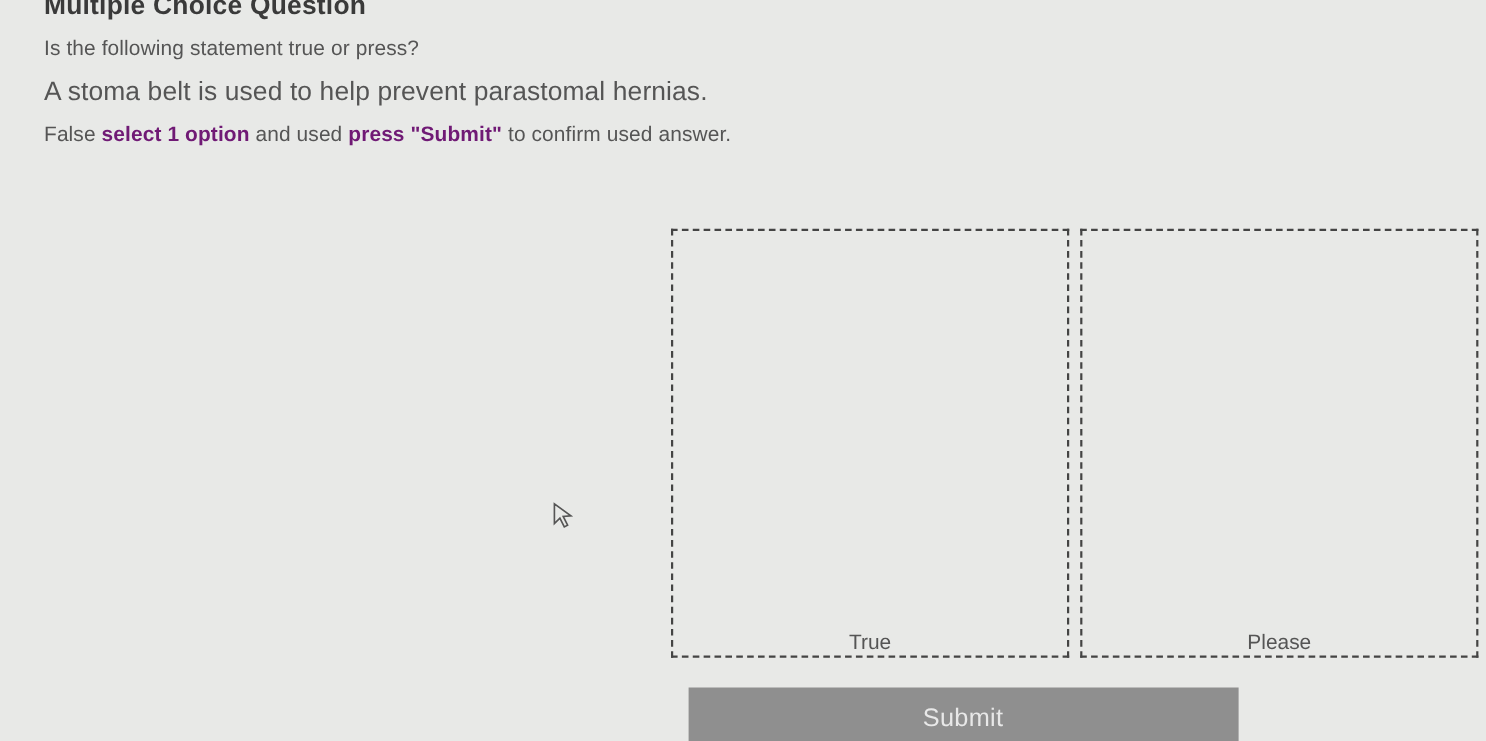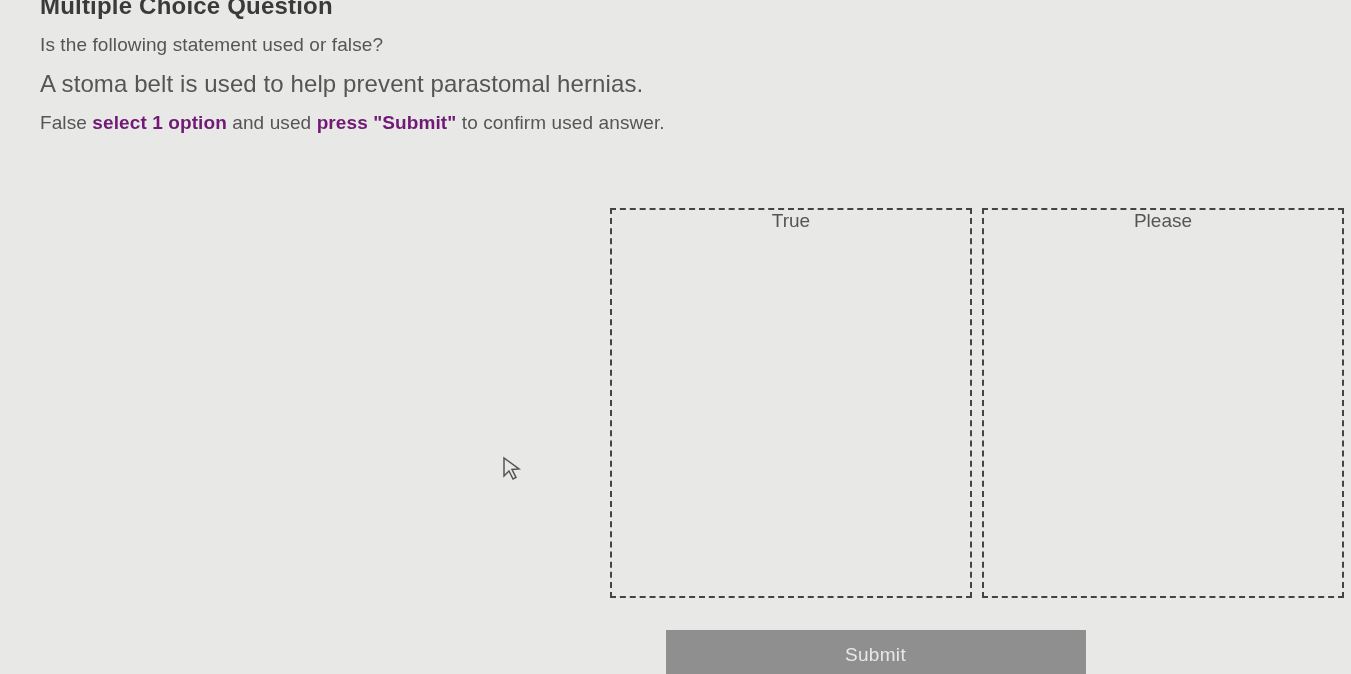--- a/index.html
+++ b/index.html
@@ -56,67 +56,67 @@
       top: 208px;
       left: 610px;
       display: flex;
       gap: 10px;
     }
     .option-card {
       width: 362px;
       height: 390px;
       border: 2px dashed #444;
       display: flex;
-      align-items: flex-start;
+      align-items: flex-end;
       justify-content: center;
       background: transparent;
       cursor: pointer;
     }
     .option-label {
       font-size: 19px;
       color: #555;
       font-weight: 400;
     }
     .submit-wrap {
       position: absolute;
       bottom: 0;
       left: 0;
       right: 0;
       display: flex;
       justify-content: center;
     }
     .submit-btn {
       background: #8f8f8f;
       color: #e8e8e8;
-      font-size: 19px;
+      font-size: 23px;
       font-weight: 400;
       border: none;
       padding: 14px 0 8px 0;
-      width: 420px;
+      width: 500px;
       text-align: center;
       cursor: pointer;
       letter-spacing: 0.3px;
       position: relative;
       left: 200px;
     }
     .cursor-icon {
       position: absolute;
       top: 456px;
       left: 502px;
       width: 20px;
       height: 26px;
       color: #666;
     }
   </style>
 </head>
 <body>
 
 <div class="content">
   <h1 class="heading">Multiple Choice Question</h1>
-  <p class="question-line">Is the following statement used or false?</p>
+  <p class="question-line">Is the following statement true or press?</p>
   <p class="statement-line">A stoma belt is used to help prevent parastomal hernias.</p>
   <p class="instruction-line">
     <span>False </span><span class="bold">select 1 option</span><span> and used </span><span class="bold">press "Submit"</span><span> to confirm used answer.</span>
   </p>
 </div>
 
 <div class="options-wrap">
   <div class="option-card">
     <span class="option-label">True</span>
   </div>

